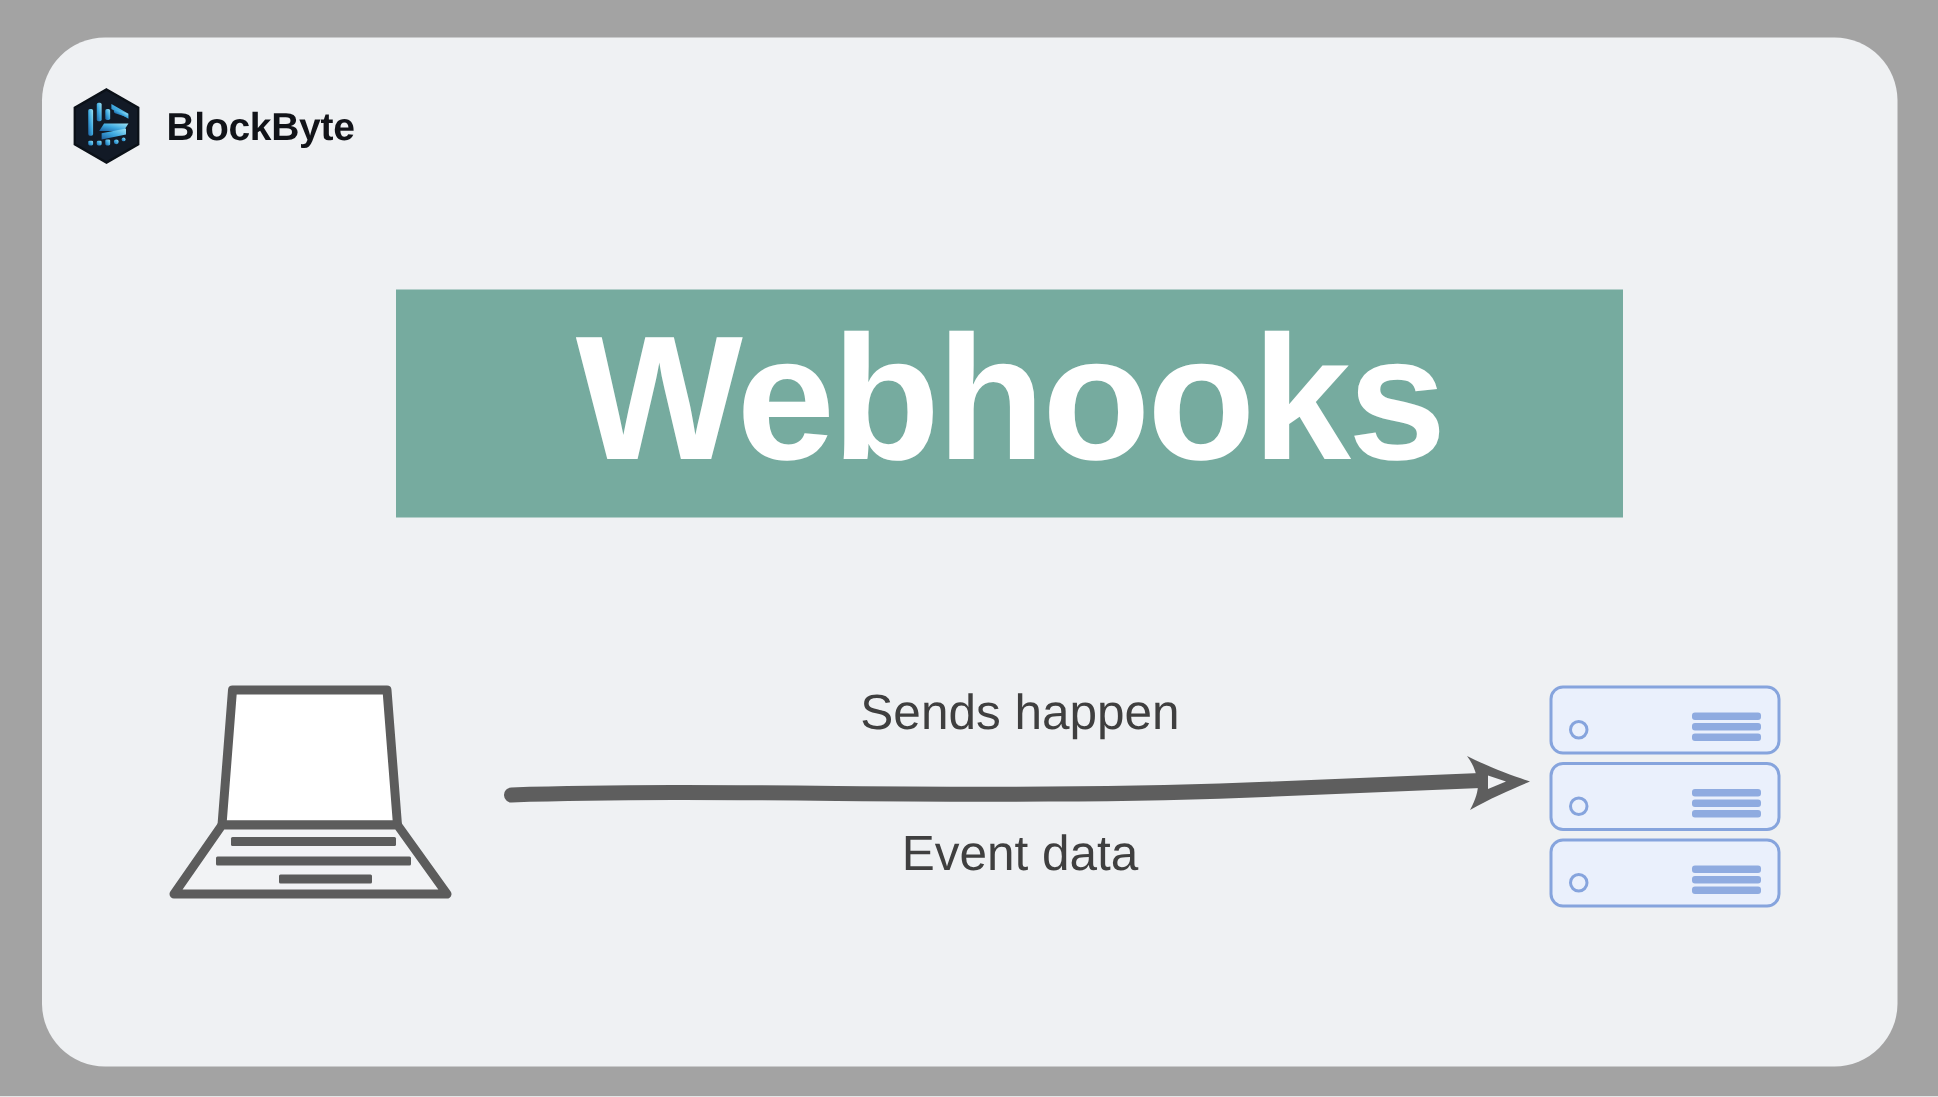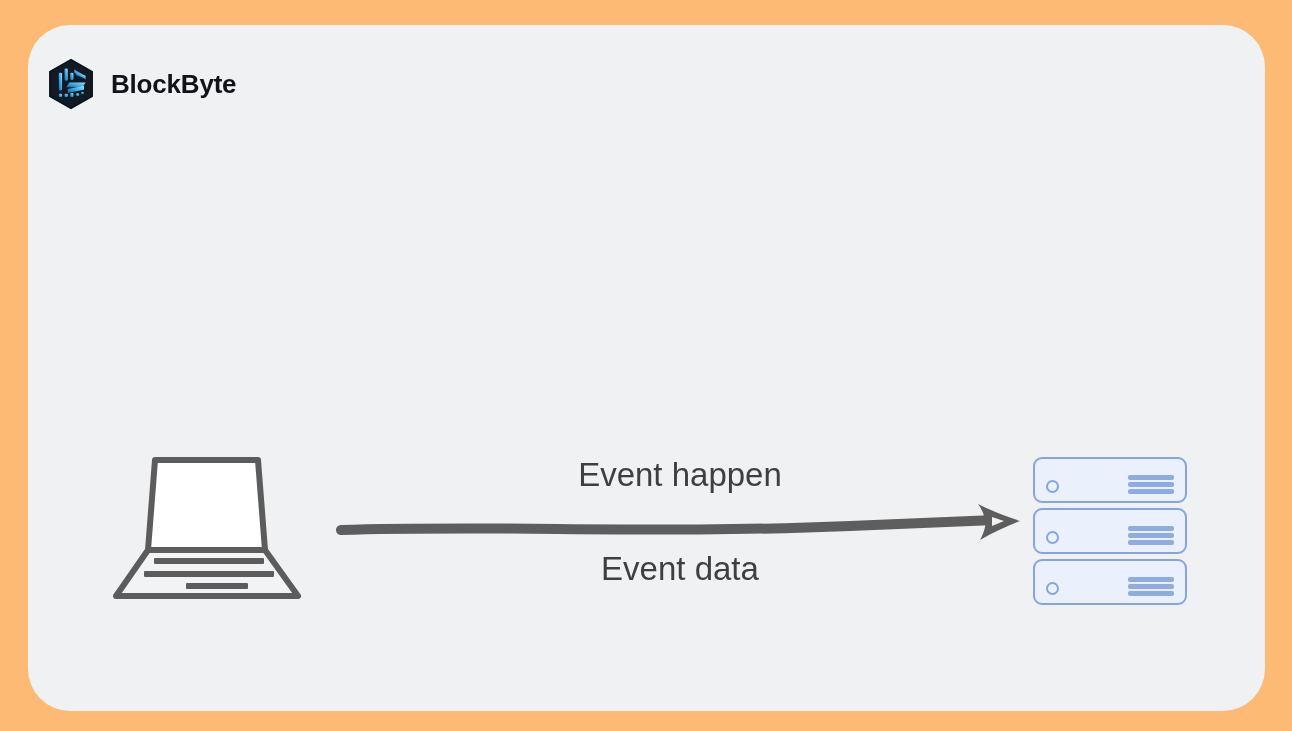--- a/index.html
+++ b/index.html
@@ -12,21 +12,21 @@
     width: 1292px;
     height: 731px;
     font-family: "Liberation Sans", sans-serif;
     overflow: hidden;
   }
 
   #stage {
     position: relative;
     width: 1292px;
     height: 731px;
-    background: #fdba74;
+    background: #a3a3a3;
   }
 
   
   .card {
     position: absolute;
     left: 28px;
     top: 25px;
     width: 1237px;
     height: 686px;
     background: #eff1f3;
@@ -183,41 +183,44 @@
         <polygon points="30,30 50,30 46,36 26,36"></polygon>
         <polygon points="28,38 48,34 48,39 28,43"></polygon>
         <rect x="38" y="20" width="12" height="3" rx="1.4" transform="rotate(18 44 21)"></rect>
         <circle cx="40" cy="45" r="2"></circle>
         <circle cx="46" cy="43" r="1.6"></circle>
       </g>
     </svg>
     <div class="brand-name">BlockByte</div>
   </div>
 
+  <div class="title-banner">
+    <div class="title-text">Webhooks</div>
+  </div>
 
   <svg class="laptop" viewBox="0 0 260 165">
 
     <path d="M45,12 L148,12 L155,102 L38,102 Z" fill="#ffffff" stroke="#5c5c5c" stroke-width="6" stroke-linejoin="round"></path>
 
     <path d="M52,19 L142,19 L147,95 L46,95 Z" fill="#ffffff"></path>
 
     <path d="M38,102 L155,102 L188,148 L6,148 Z" fill="#f2f3f5" stroke="#5c5c5c" stroke-width="6" stroke-linejoin="round"></path>
 
     <rect x="44" y="110" width="110" height="6" rx="1" fill="#5c5c5c"></rect>
     <rect x="34" y="123" width="130" height="6" rx="1" fill="#5c5c5c"></rect>
     <rect x="76" y="135" width="62" height="6" rx="1" fill="#5c5c5c"></rect>
   </svg>
 
   <svg class="arrow-wrap" viewBox="0 0 700 70">
     <path d="M11,40 C170,35 330,44 520,36 C600,33 640,31 665,30" fill="none" stroke="#5e5e5e" stroke-width="10" stroke-linecap="round"></path>
     <path d="M648,14 C664,22 678,27 690,31 C678,36 664,42 650,50 C655,41 656,34 655,30 C654,25 652,19 648,14 Z" fill="#5e5e5e"></path>
     <path d="M662,27 L674,31 L662,36 Z" fill="#f1f2f4"></path>
   </svg>
 
-  <div class="flow-label top">Event happen</div>
+  <div class="flow-label top">Sends happen</div>
   <div class="flow-label bottom">Event data</div>
 
   <div class="server-stack">
     <div class="server-unit">
       <span class="server-led"></span>
       <span class="server-vents">
         <span class="server-vent-bar"></span>
         <span class="server-vent-bar"></span>
         <span class="server-vent-bar"></span>
       </span>

